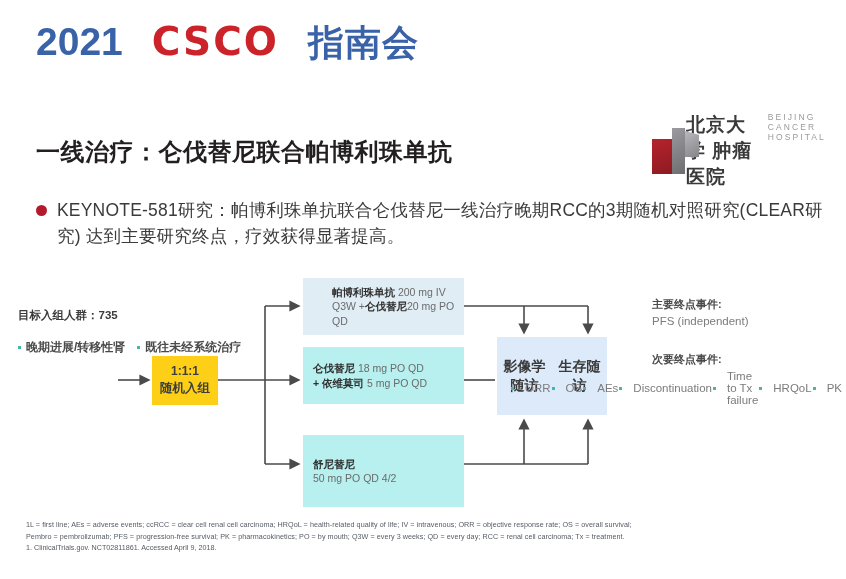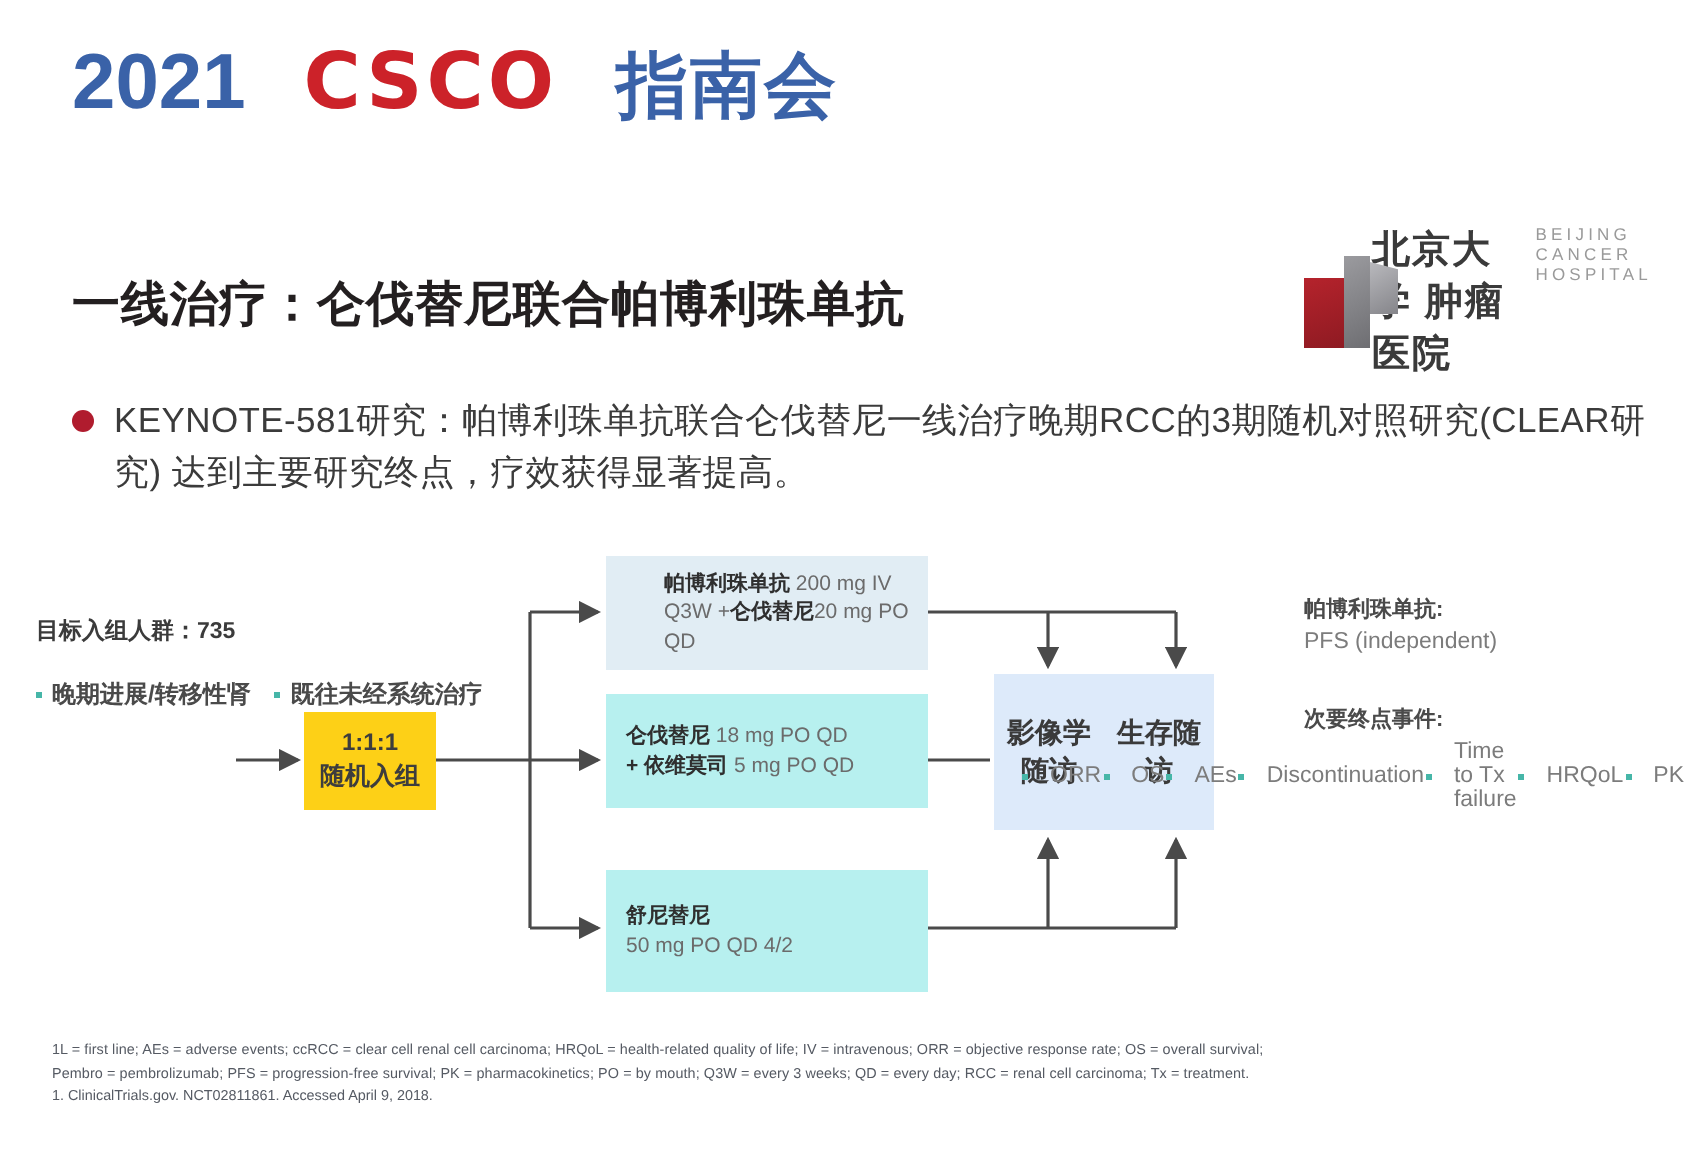--- a/index.html
+++ b/index.html
@@ -83,21 +83,21 @@
   .rand-box .l2 { font-size: 12.5px; font-weight: bold; color: #3d3d3d; }
 
   .arm {
     position: absolute; left: 303px; width: 161px;
     padding: 7px 9px 7px 10px;
     font-size: 10.5px; color: #6b6b6b; line-height: 1.38;
   }
   .arm b { color: #2f2f2f; font-weight: bold; }
   .arm-1 { top: 3px;   height: 57px; background: #e1edf4; padding-left: 29px; }
   .arm-2 { top: 72px;  height: 57px; background: #b7f0ef; }
-  .arm-3 { top: 160px; height: 61px; background: #b7f0ef; }
+  .arm-3 { top: 160px; height: 72px; background: #b7f0ef; }
   .arm-1 .inner, .arm-2 .inner, .arm-3 .inner { display: block; }
   .arm-2 { display: flex; align-items: center; }
   .arm-3 { display: flex; align-items: center; }
 
   .fu {
     position: absolute; width: 55px; top: 62px; height: 78px;
     background: #ddeafa; display: flex; align-items: center; justify-content: flex-end;
     font-size: 14px; font-weight: bold; color: #3a3a3a; line-height: 1.35; text-align: center;
   }
   .fu-img { left: 497px; }
@@ -218,21 +218,21 @@
   </div>
 
   <div class="fu fu-img">
     <span>影像学随访</span>
   </div>
   <div class="fu fu-surv">
     <span>生存随访</span>
   </div>
 
   <div class="endpoints">
-    <div class="ep-head">帕博利珠单抗:</div>
+    <div class="ep-head">主要终点事件:</div>
     <div class="ep-val">PFS (independent)</div>
     <div class="ep-head2">次要终点事件:</div>
     <div class="ep-list">
       <div class="ep-li">
         <div class="sq"></div>
         <span class="t">ORR</span>
       </div>
       <div class="ep-li">
         <div class="sq"></div>
         <span class="t">OS</span>

